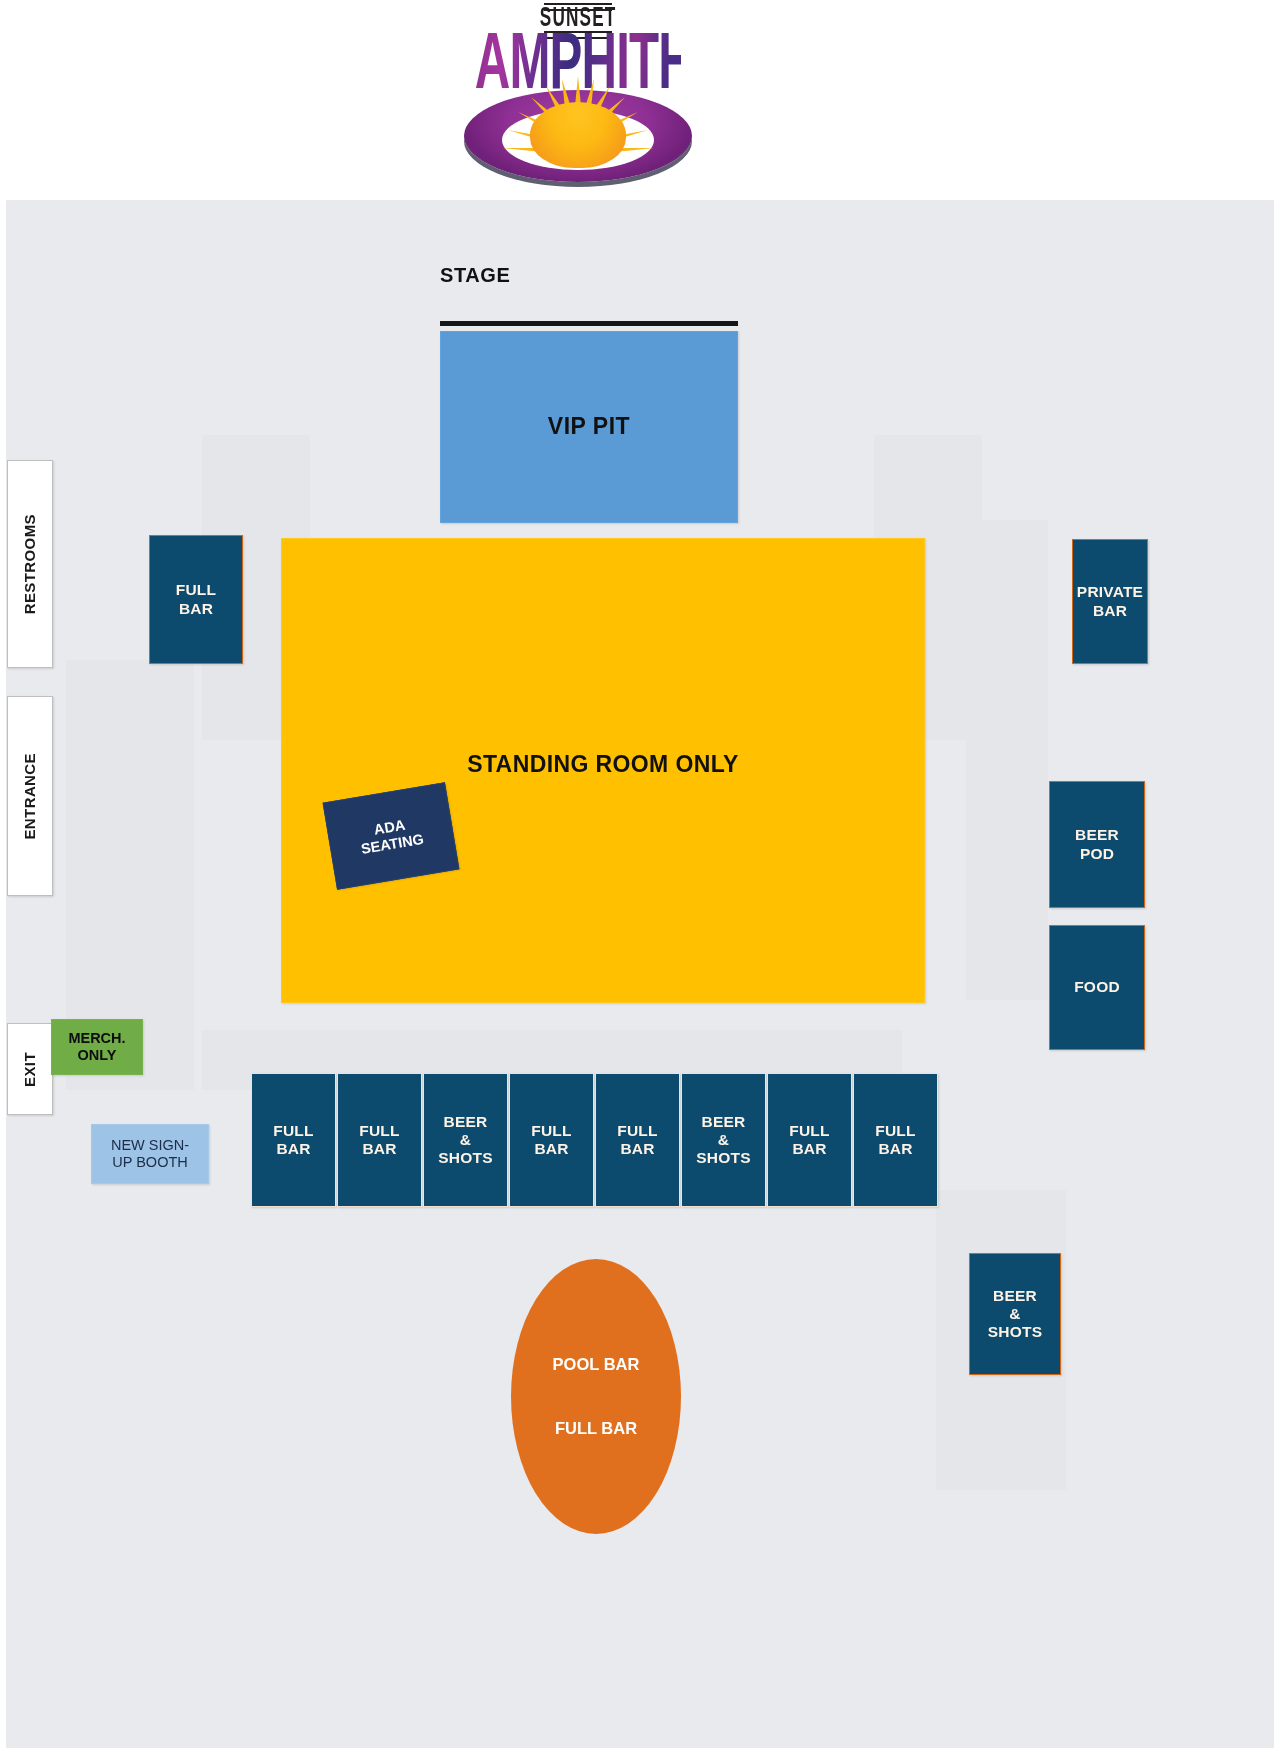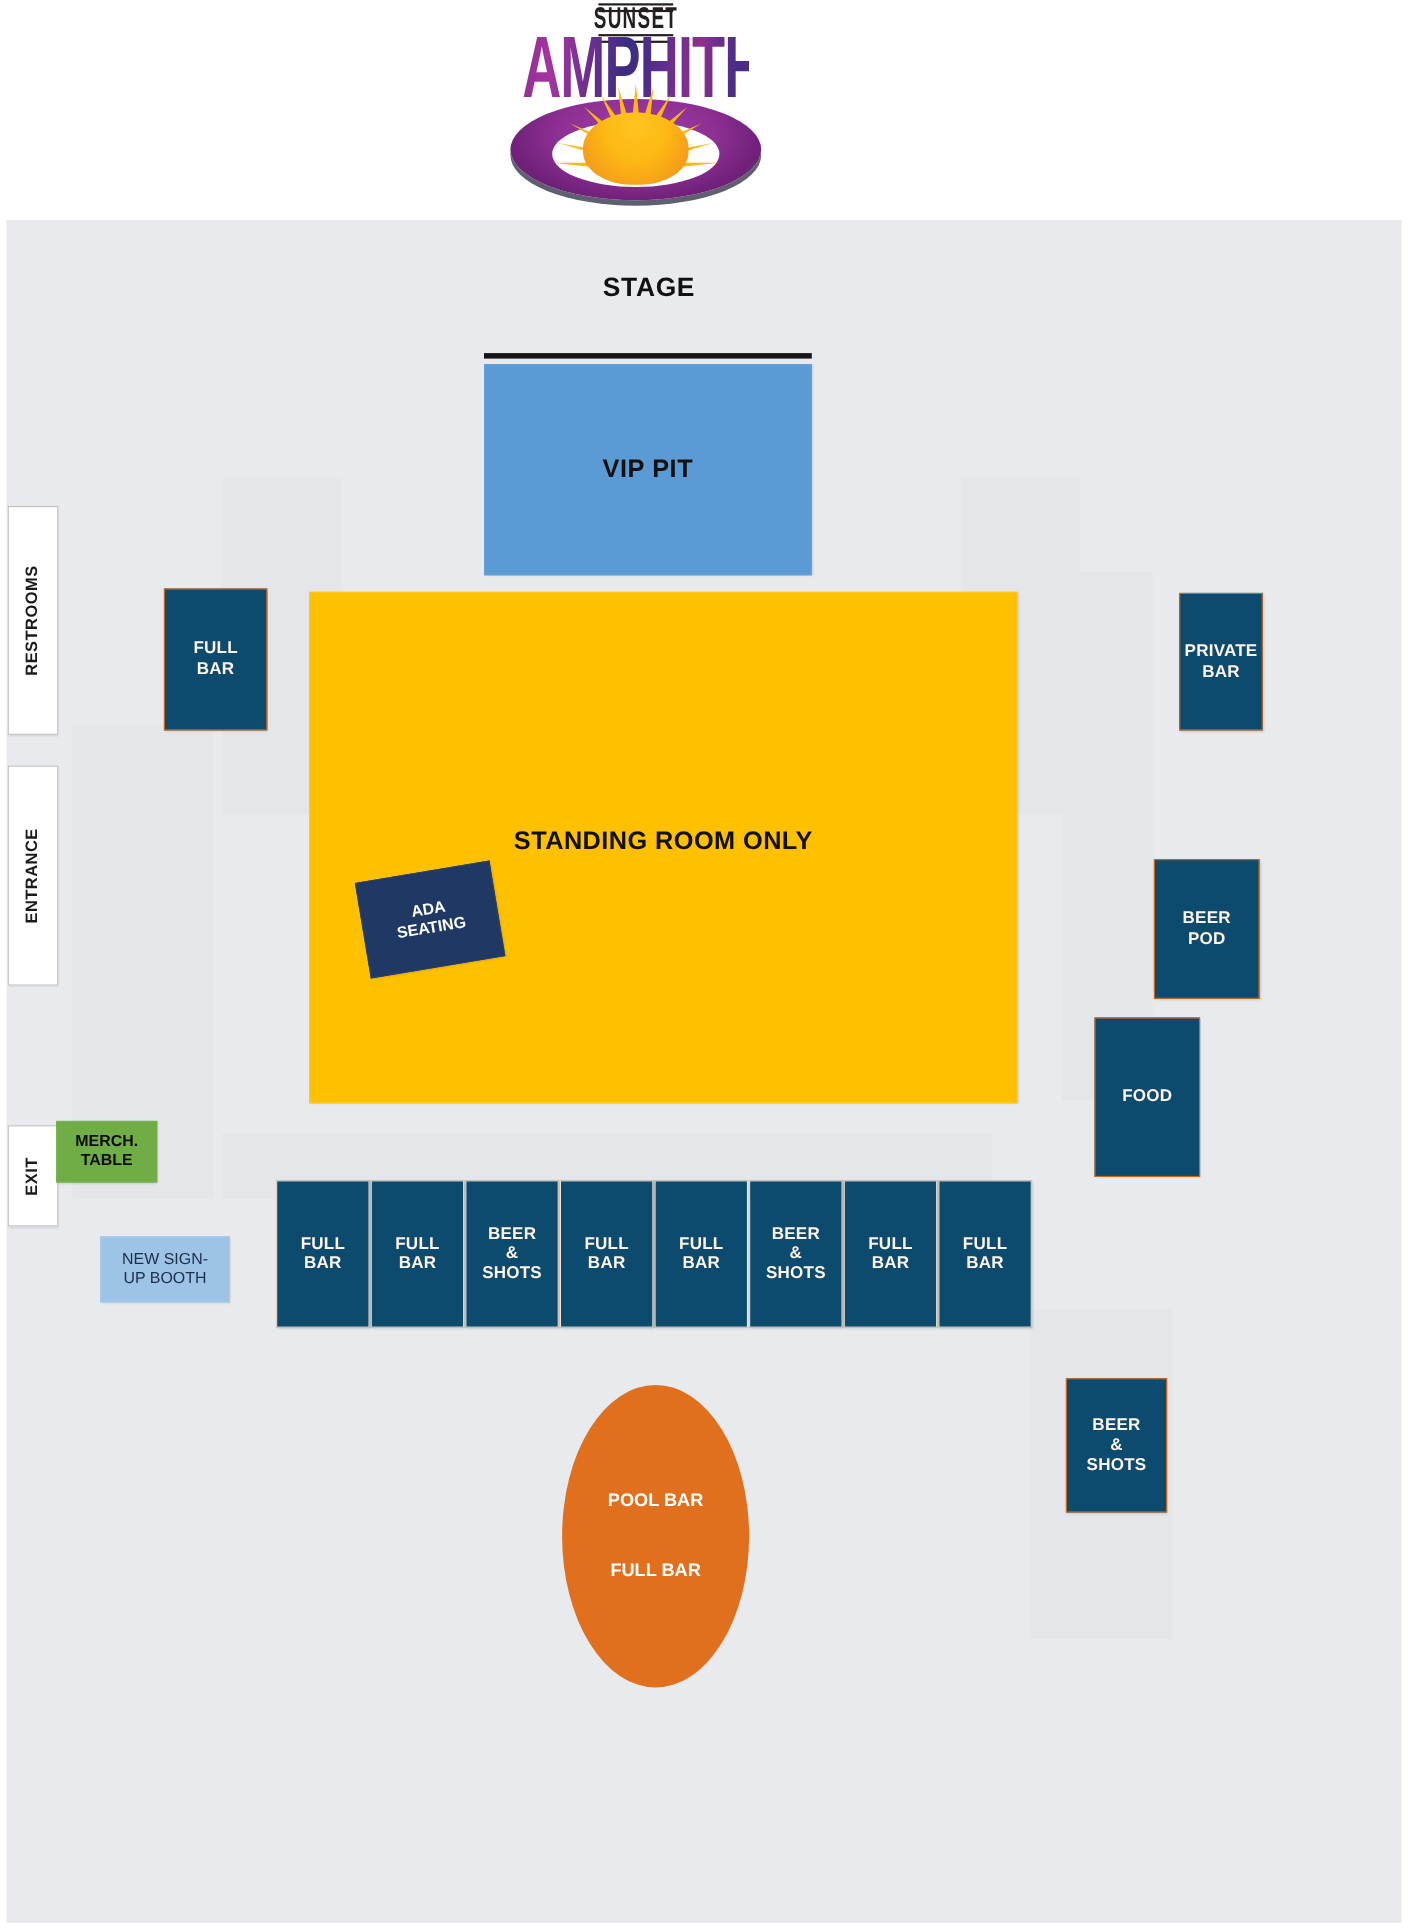--- a/index.html
+++ b/index.html
@@ -179,24 +179,23 @@
   }
   .vert-text {
     writing-mode: vertical-rl;
     transform: rotate(180deg);
     white-space: nowrap;
   }
 
   #stage-label {
     position: absolute;
     left: 434px;
-    top: 48px;
+    top: 64px;
     width: 300px;
-    text-align: center;
-    font-size: 24px;
+    font-size: 20px;
     font-weight: bold;
     color: #111111;
     letter-spacing: 0.6px;
   }
   #stage-line {
     position: absolute;
     left: 434px;
     top: 121px;
     width: 298px;
     height: 5px;
@@ -241,21 +240,21 @@
     border: 1px solid #24406f;
   }
 
   #restrooms { left: 1px; top: 260px; width: 46px; height: 208px; }
   #entrance  { left: 1px; top: 496px; width: 46px; height: 200px; }
   #exit      { left: 1px; top: 823px; width: 46px; height: 92px; }
 
   #full-bar-left { left: 143px; top: 335px; width: 94px; height: 129px; }
   #private-bar   { left: 1066px; top: 339px; width: 76px; height: 125px; }
   #beer-pod      { left: 1043px; top: 581px; width: 96px; height: 127px; }
-  #food          { left: 989px; top: 725px; width: 96px; height: 145px; }
+  #food          { left: 1043px; top: 725px; width: 96px; height: 125px; }
   #beer-shots-r  { left: 963px; top: 1053px; width: 92px; height: 122px; }
 
   #merch {
     left: 45px;
     top: 795px;
     width: 92px;
     height: 56px;
     background: #70ad47;
     border: 1px solid #77b350;
     color: #0d0d0d;
@@ -376,21 +375,21 @@
       <span class="vert-text">EXIT</span>
     </div>
 
     <div class="box bar" id="full-bar-left">
       <span>FULL</span>
       <span>BAR</span>
     </div>
 
     <div class="box" id="merch">
       <span>MERCH.</span>
-      <span>TABLE</span>
+      <span>ONLY</span>
     </div>
 
     <div class="box" id="signup">
       <span>NEW SIGN-</span>
       <span>UP BOOTH</span>
     </div>
 
     <div class="box bar" id="private-bar">
       <span>PRIVATE</span>
       <span>BAR</span>

